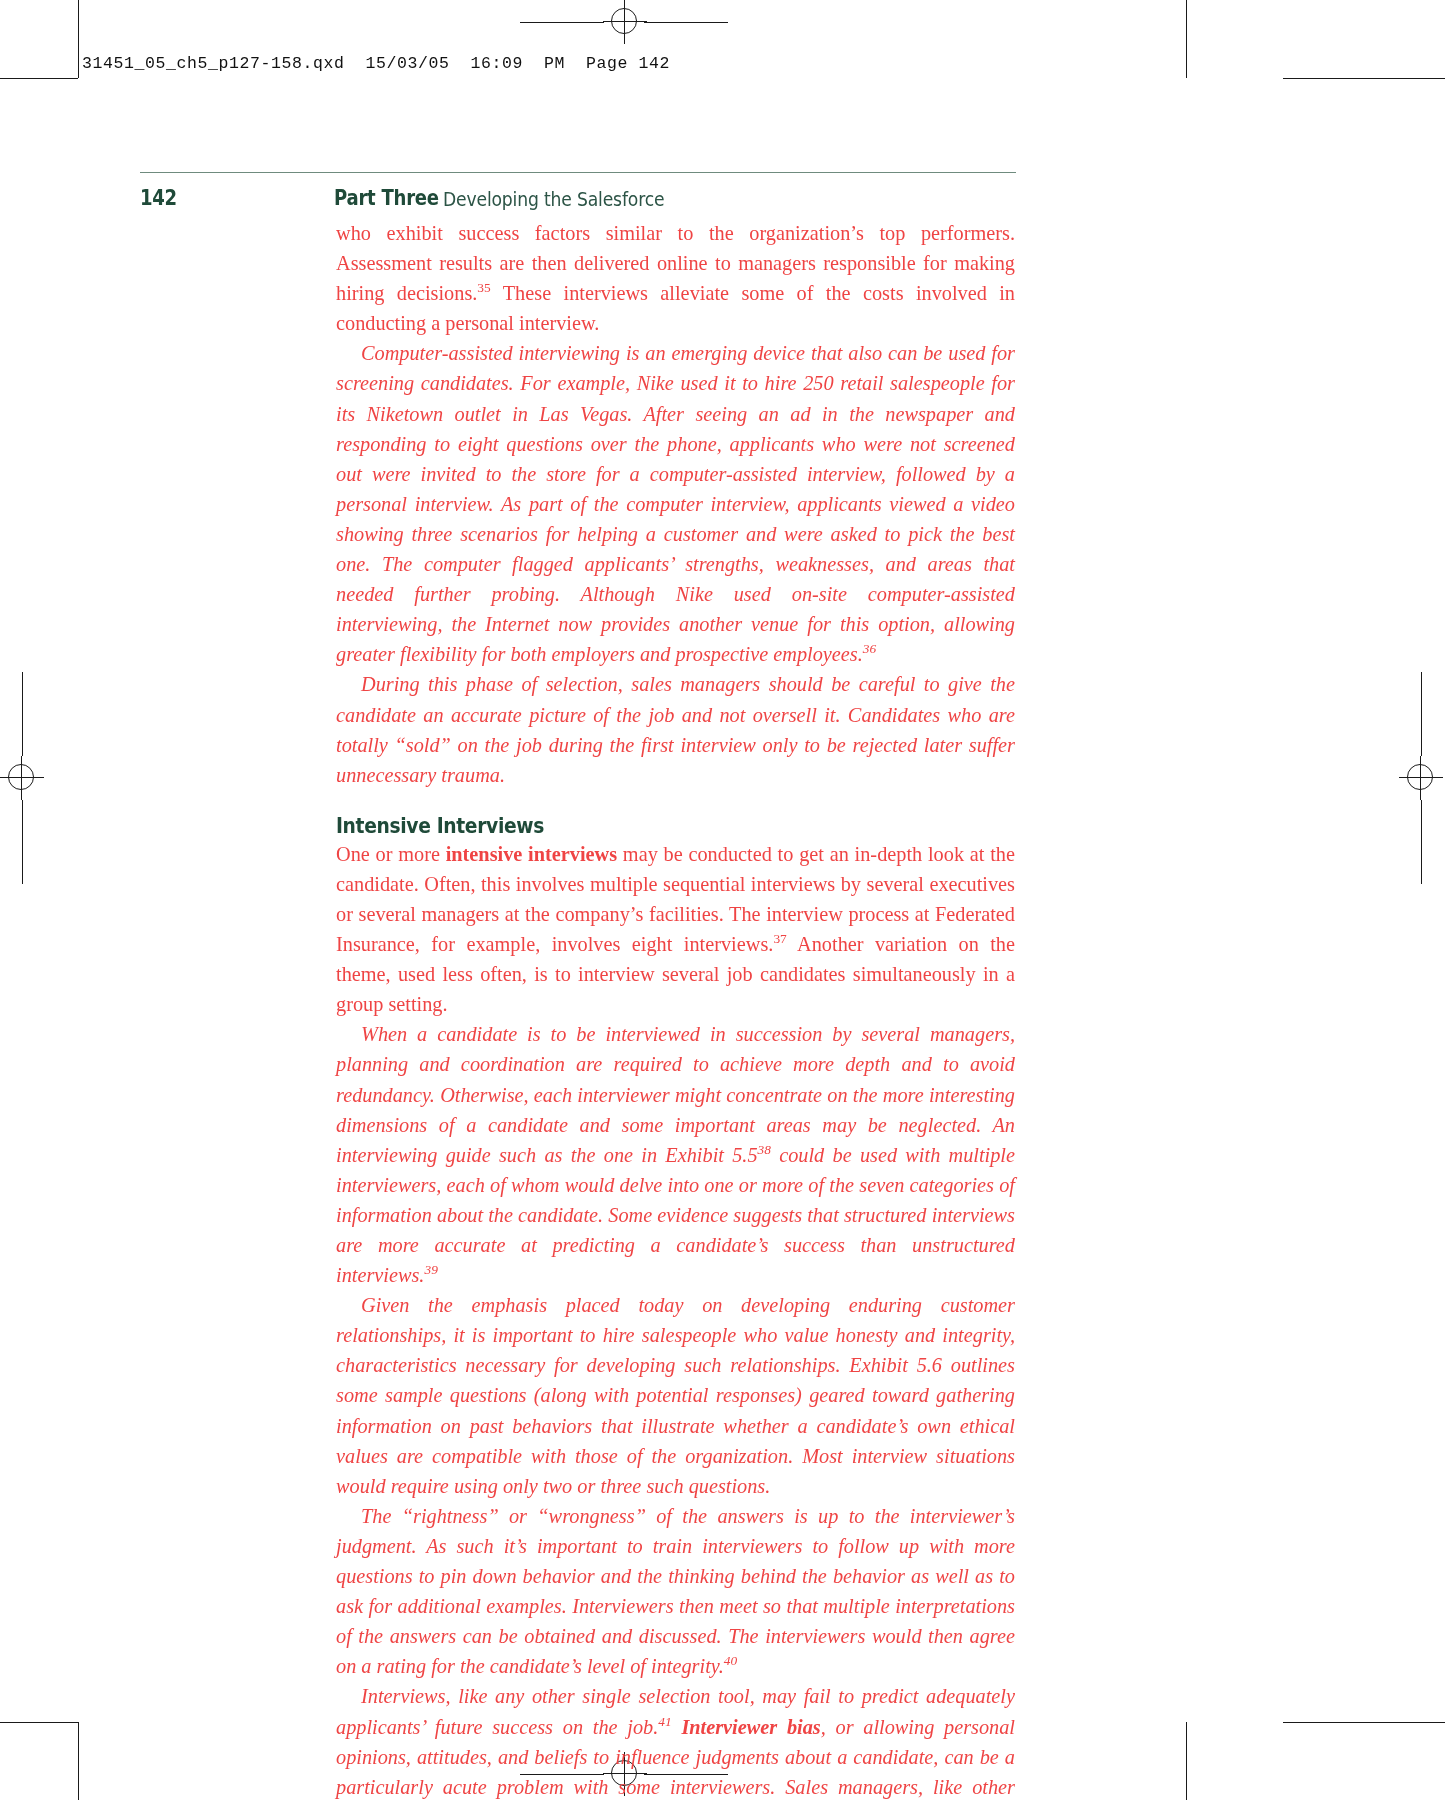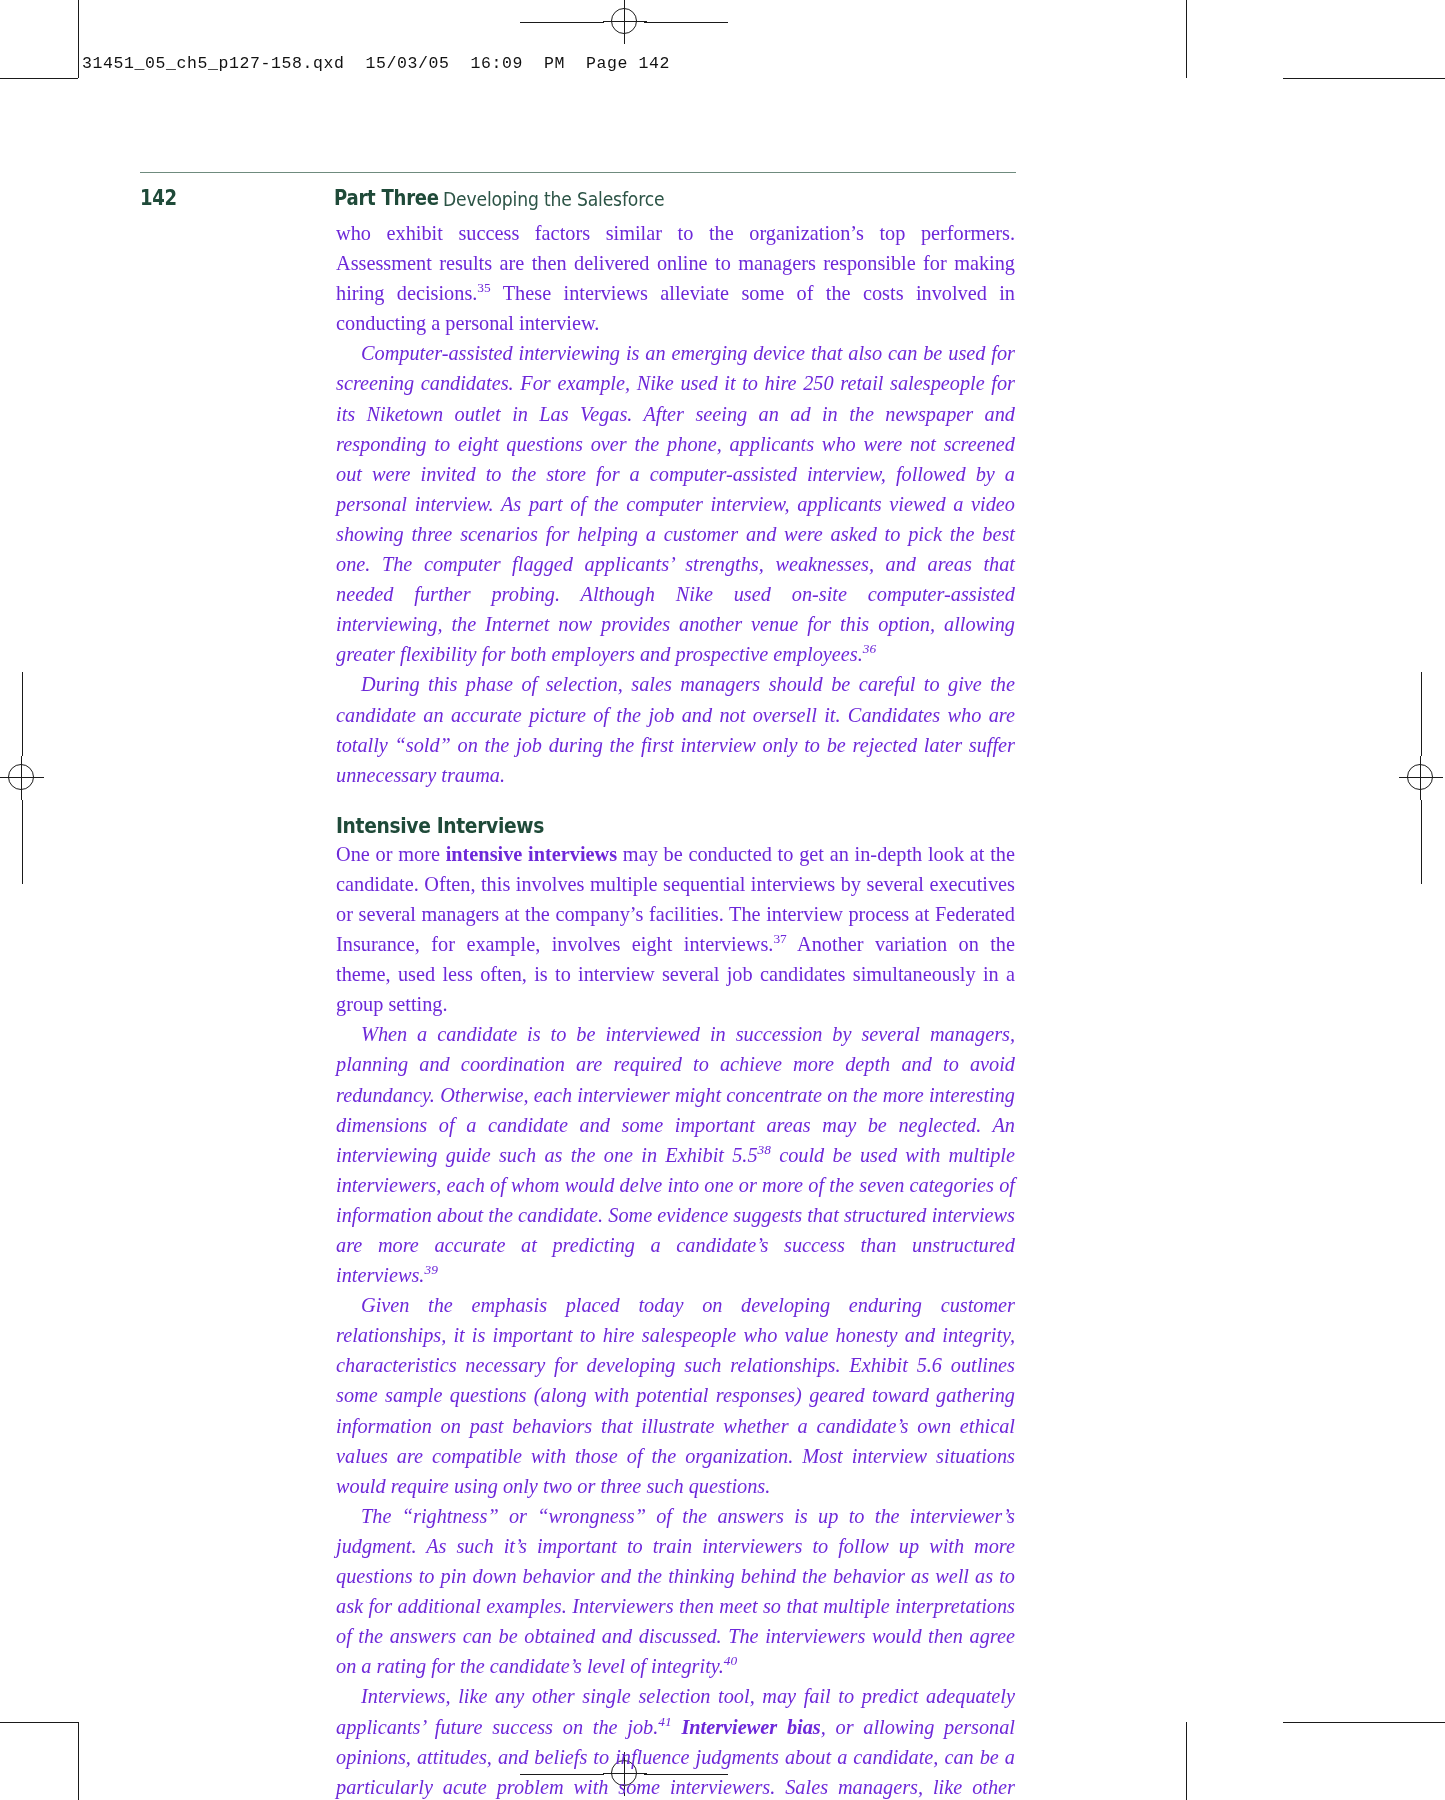--- a/index.html
+++ b/index.html
@@ -156,21 +156,21 @@
     left: 336px;
     top: 218px;
     width: 679px;
   }
 
   p.body {
     margin: 0;
     font-family: "Liberation Serif", serif;
     font-size: 20.3px;
     line-height: 30.1px;
-    color: #6d28d9;
+    color: #ef4444;
     text-align: justify;
     text-indent: 0;
     hyphens: none;
   }
   p.body.indent { text-indent: 25px; font-style: italic; }
 
   p.body b { font-weight: bold; }
 
   sup {
     font-size: 0.66em;

